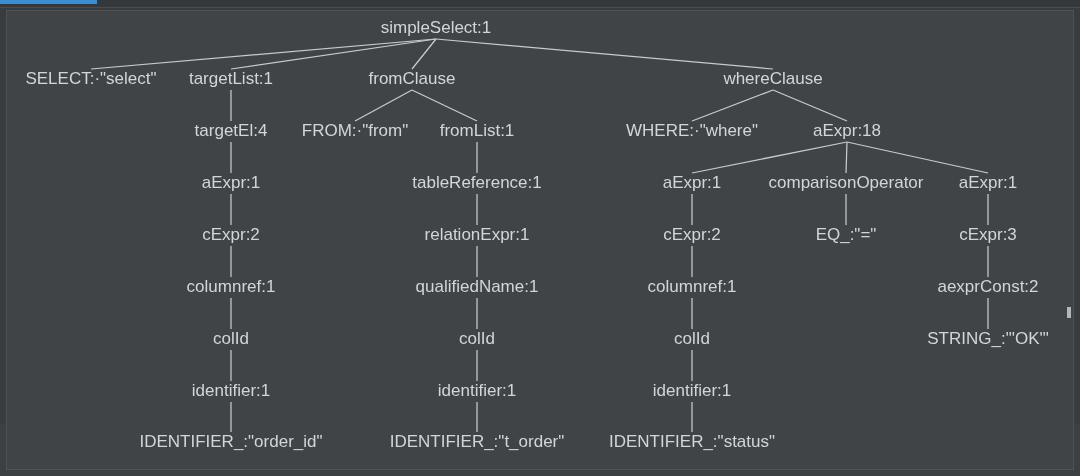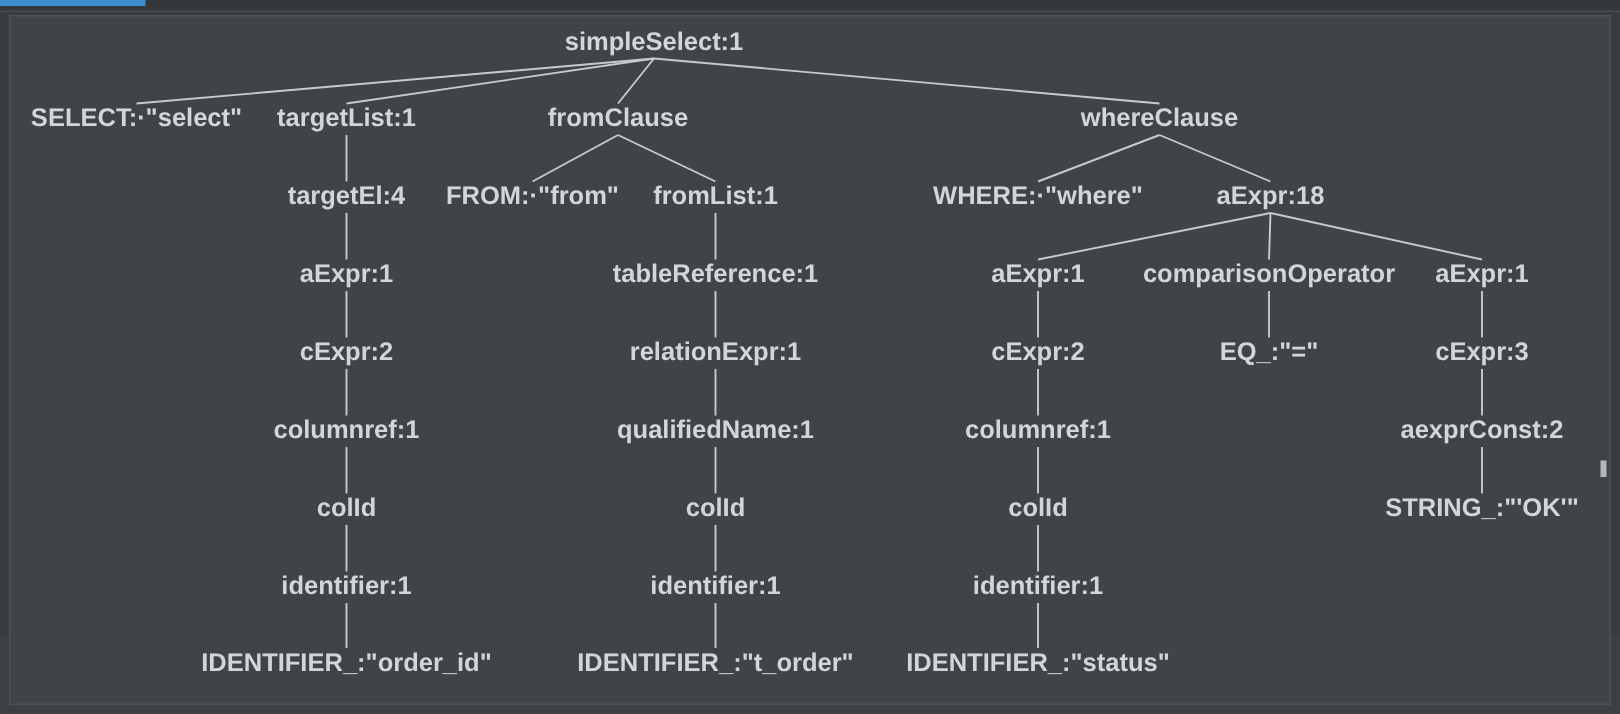--- a/index.html
+++ b/index.html
@@ -11,21 +11,20 @@
     width: 1080px;
     height: 476px;
     overflow: hidden;
     font-family: "Liberation Sans", sans-serif;
   }
   #app {
     position: relative;
     width: 1080px;
     height: 424px;
     background: #393c3f;
-    font-weight: bold;
   }
   
   #topbar {
     position: absolute;
     left: 0; top: 0;
     width: 1080px;
     height: 8px;
     background: #35383b;
   }
   #tab-indicator {

